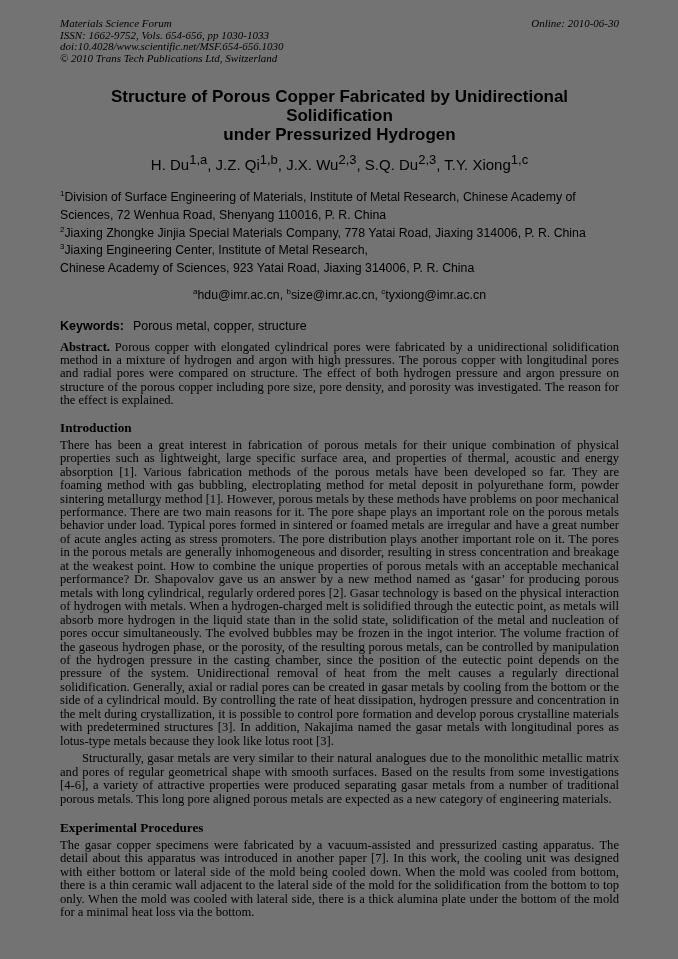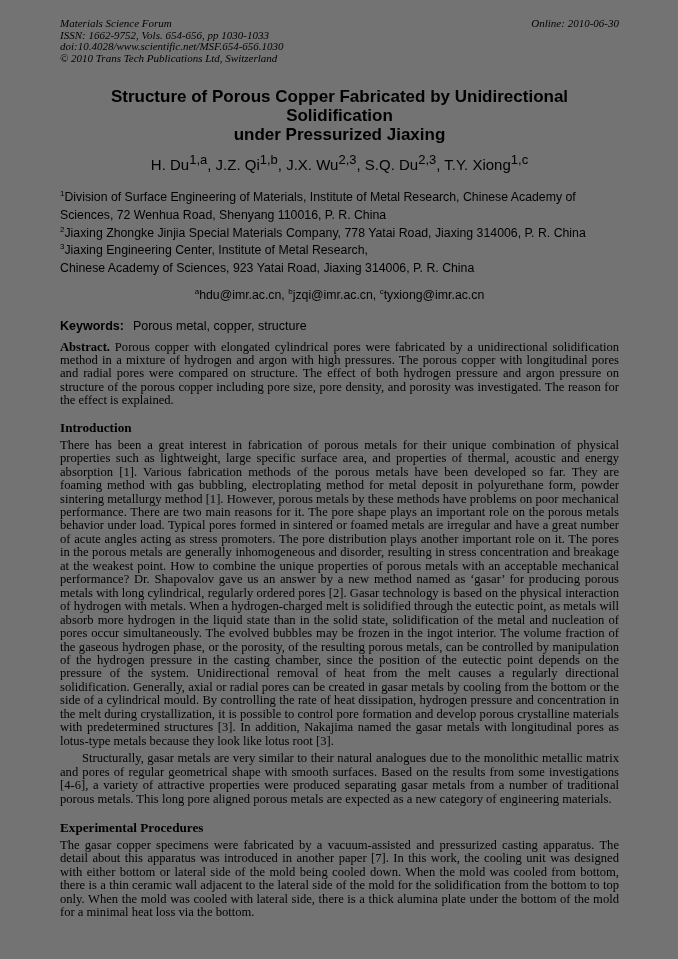--- a/index.html
+++ b/index.html
@@ -73,34 +73,34 @@
       <div class="hline">Materials Science Forum</div>
       <div class="hline">ISSN: 1662-9752, Vols. 654-656, pp 1030-1033</div>
       <div class="hline">doi:10.4028/www.scientific.net/MSF.654-656.1030</div>
       <div class="hline">© 2010 Trans Tech Publications Ltd, Switzerland</div>
     </div>
     <div class="online">Online: 2010-06-30</div>
   </div>
 
   <h1 class="paper-title">
     <div>Structure of Porous Copper Fabricated by Unidirectional Solidification</div>
-    <div>under Pressurized Jiaxing</div>
+    <div>under Pressurized Hydrogen</div>
   </h1>
 
   <div class="authors"><span>H. Du</span><sup>1,a</sup><span>, J.Z. Qi</span><sup>1,b</sup><span>, J.X. Wu</span><sup>2,3</sup><span>, S.Q. Du</span><sup>2,3</sup><span>, T.Y. Xiong</span><sup>1,c</sup></div>
 
   <div class="affiliations">
     <div class="aff-line"><sup>1</sup><span>Division of Surface Engineering of Materials, Institute of Metal Research, Chinese Academy of</span></div>
     <div class="aff-line"><sup></sup><span>Sciences, 72 Wenhua Road, Shenyang 110016, P. R. China</span></div>
     <div class="aff-line"><sup>2</sup><span>Jiaxing Zhongke Jinjia Special Materials Company, 778 Yatai Road, Jiaxing 314006, P. R. China</span></div>
     <div class="aff-line"><sup>3</sup><span>Jiaxing Engineering Center, Institute of Metal Research,</span></div>
     <div class="aff-line"><sup></sup><span>Chinese Academy of Sciences, 923 Yatai Road, Jiaxing 314006, P. R. China</span></div>
   </div>
 
-  <div class="emails"><sup>a</sup><span>hdu@imr.ac.cn, </span><sup>b</sup><span>jzqi@imr.ac.cn, </span><sup>c</sup><span>tyxiong@imr.ac.cn</span></div>
+  <div class="emails"><sup>a</sup><span>hdu@imr.ac.cn, </span><sup>b</sup><span>size@imr.ac.cn, </span><sup>c</sup><span>tyxiong@imr.ac.cn</span></div>
 
   <div class="keywords">
     <span class="kw-label">Keywords:</span><span>Porous metal, copper, structure</span>
   </div>
 
   <p class="abstract"><span class="lead-label">Abstract.</span> <span>Porous copper with elongated cylindrical pores were fabricated by a unidirectional solidification method in a mixture of hydrogen and argon with high pressures. The porous copper with longitudinal pores and radial pores were compared on structure. The effect of both hydrogen pressure and argon pressure on structure of the porous copper including pore size, pore density, and porosity was investigated. The reason for the effect is explained.</span></p>
 
   <h2 class="section">Introduction</h2>
   <p class="body cont">There has been a great interest in fabrication of porous metals for their unique combination of physical properties such as lightweight, large specific surface area, and properties of thermal, acoustic and energy absorption [1]. Various fabrication methods of the porous metals have been developed so far. They are foaming method with gas bubbling, electroplating method for metal deposit in polyurethane form, powder sintering metallurgy method [1]. However, porous metals by these methods have problems on poor mechanical performance. There are two main reasons for it. The pore shape plays an important role on the porous metals behavior under load. Typical pores formed in sintered or foamed metals are irregular and have a great number of acute angles acting as stress promoters. The pore distribution plays another important role on it. The pores in the porous metals are generally inhomogeneous and disorder, resulting in stress concentration and breakage at the weakest point. How to combine the unique properties of porous metals with an acceptable mechanical performance? Dr. Shapovalov gave us an answer by a new method named as ‘gasar’ for producing porous metals with long cylindrical, regularly ordered pores [2]. Gasar technology is based on the physical interaction of hydrogen with metals. When a hydrogen-charged melt is solidified through the eutectic point, as metals will absorb more hydrogen in the liquid state than in the solid state, solidification of the metal and nucleation of pores occur simultaneously. The evolved bubbles may be frozen in the ingot interior. The volume fraction of the gaseous hydrogen phase, or the porosity, of the resulting porous metals, can be controlled by manipulation of the hydrogen pressure in the casting chamber, since the position of the eutectic point depends on the pressure of the system. Unidirectional removal of heat from the melt causes a regularly directional solidification. Generally, axial or radial pores can be created in gasar metals by cooling from the bottom or the side of a cylindrical mould. By controlling the rate of heat dissipation, hydrogen pressure and concentration in the melt during crystallization, it is possible to control pore formation and develop porous crystalline materials with predetermined structures [3]. In addition, Nakajima named the gasar metals with longitudinal pores as lotus-type metals because they look like lotus root [3].</p>
   <p class="body indent">Structurally, gasar metals are very similar to their natural analogues due to the monolithic metallic matrix and pores of regular geometrical shape with smooth surfaces. Based on the results from some investigations [4-6], a variety of attractive properties were produced separating gasar metals from a number of traditional porous metals. This long pore aligned porous metals are expected as a new category of engineering materials.</p>

